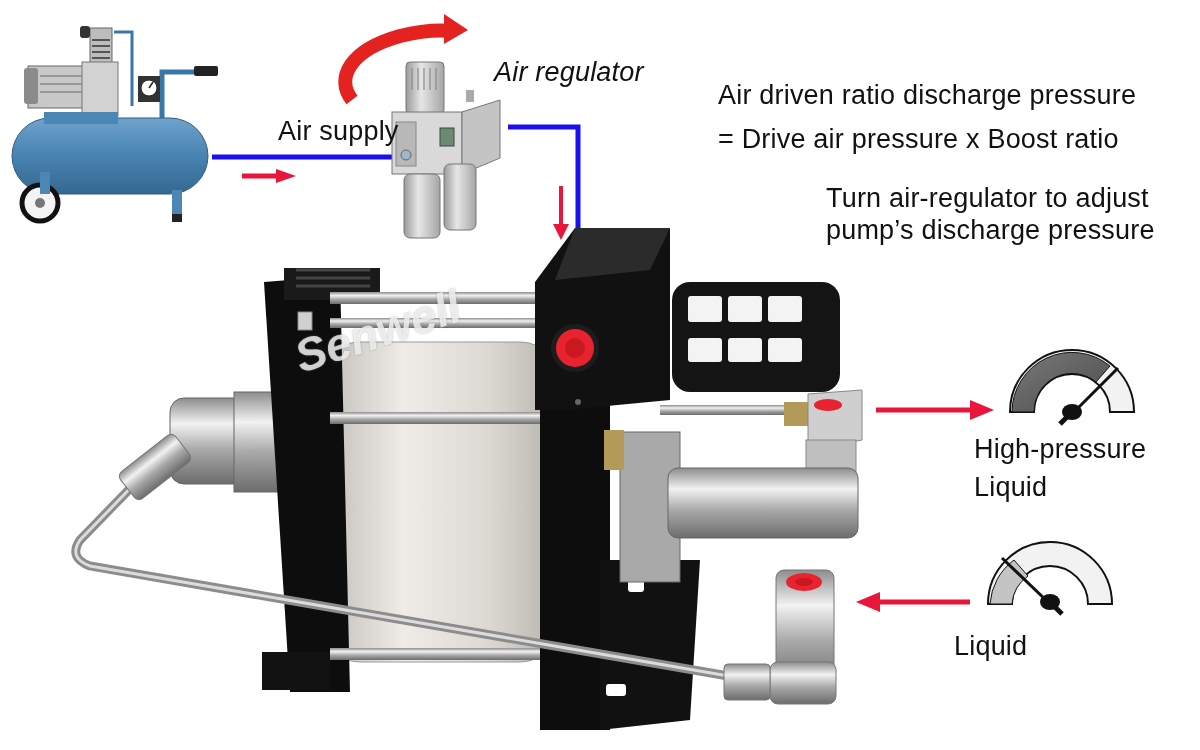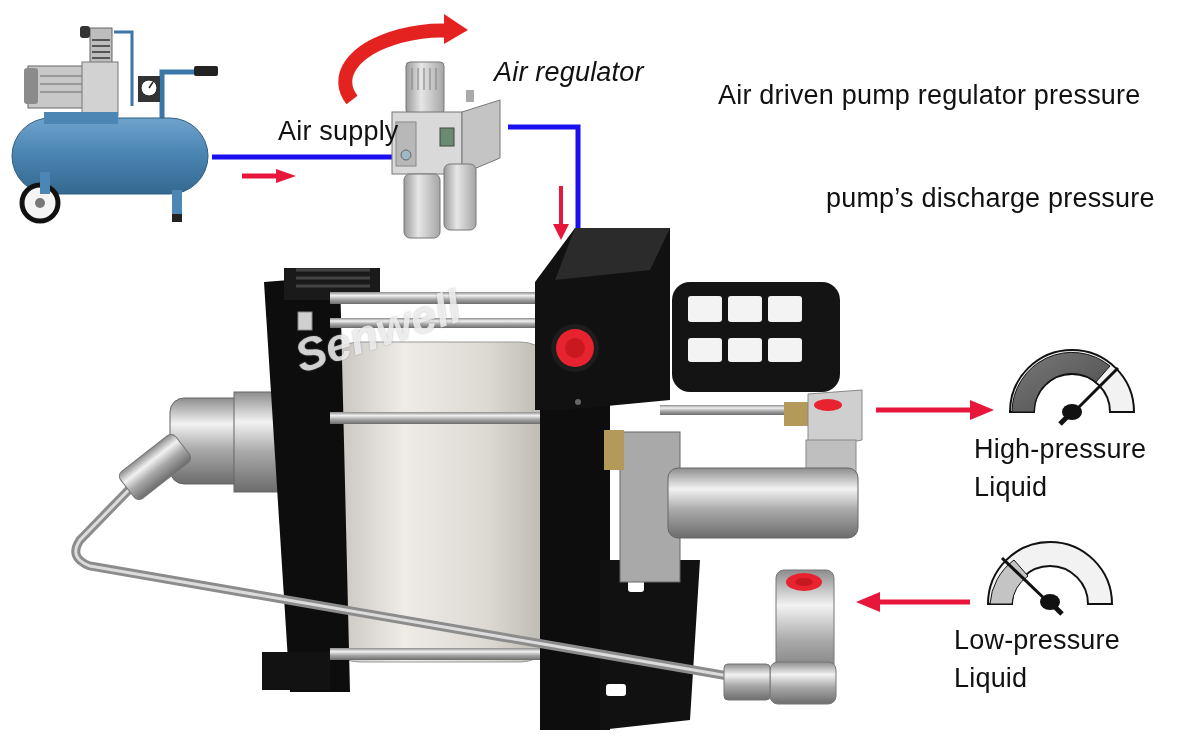--- a/index.html
+++ b/index.html
@@ -207,28 +207,29 @@
   </g>
 </svg>
 
 <div class="abs" style="left:288px;top:332px;transform:rotate(-18deg);transform-origin:left top;font-size:46px;font-weight:bold;font-style:italic;color:rgba(255,255,255,0.75);text-shadow:0 0 2px rgba(120,120,120,0.6);">Senwell</div>
 
 <div class="label" style="left:254px;top:116px;margin-left:24px;">Air supply</div>
 
 <div class="label" style="left:494px;top:57px;font-style:italic;">Air regulator</div>
 
 <div class="abs" style="left:718px;top:80px;">
-  <div class="label" style="position:relative;">Air driven pump regulator pressure</div>
+  <div class="label" style="position:relative;">Air driven ratio discharge pressure</div>
+  <div class="label" style="position:relative;margin-top:12px;">= Drive air pressure x Boost ratio</div>
 </div>
 
 <div class="abs" style="left:826px;top:183px;">
+  <div class="label" style="position:relative;">Turn air-regulator to adjust</div>
   <div class="label" style="position:relative;">pump’s discharge pressure</div>
 </div>
 
 <div class="abs center" style="left:974px;top:434px;width:200px;">
   <div class="label" style="position:relative;">High-pressure</div>
   <div class="label" style="position:relative;margin-top:6px;">Liquid</div>
 </div>
 
 <div class="abs center" style="left:954px;top:625px;width:200px;">
-  <div class="label" style="position:relative;">Low-pressure</div>
   <div class="label" style="position:relative;margin-top:6px;">Liquid</div>
 </div>
 
 </body></html>

